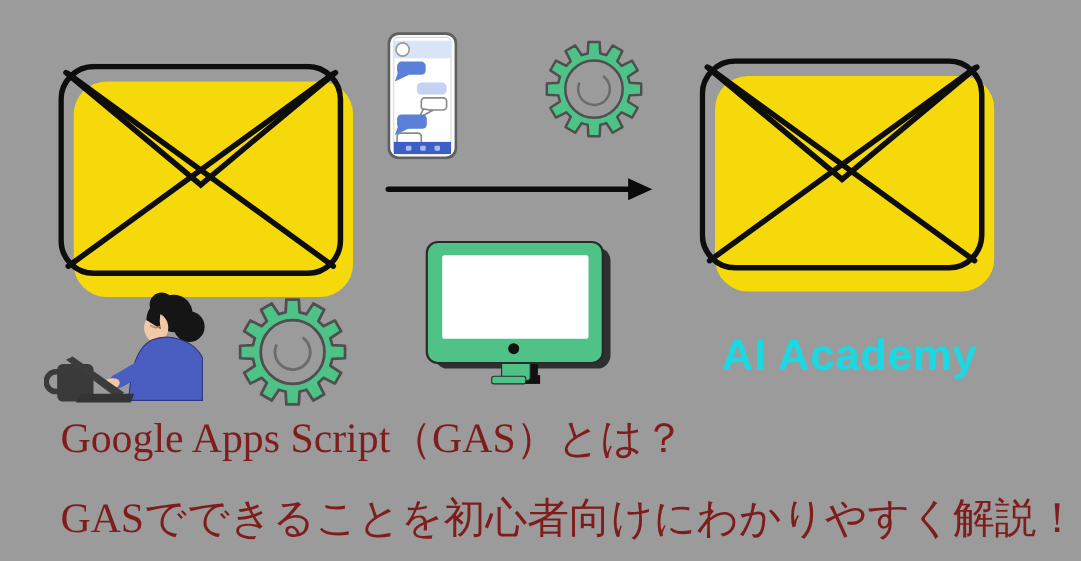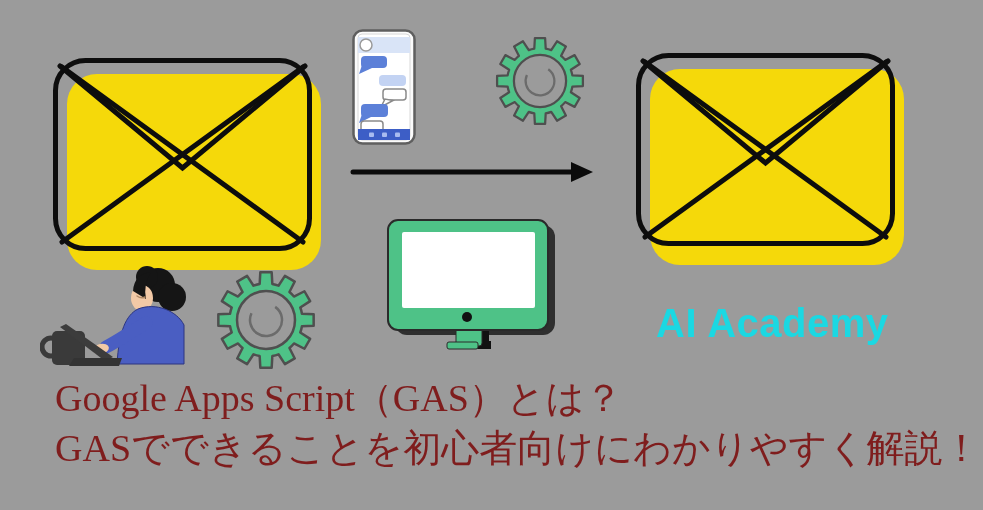--- a/index.html
+++ b/index.html
@@ -16,21 +16,21 @@
   .arrow{left:350px;top:146px;width:245px;height:26px;}
   .monitor{left:380px;top:200px;width:180px;height:145px;}
   .person{left:40px;top:250px;width:160px;height:110px;}
 
   .brand{left:656px;top:288px;font-size:40px;font-weight:bold;color:#1bd8e2;
          letter-spacing:0.5px;white-space:nowrap;}
   .title{left:55px;width:910px;color:#7f1d1d;
          font-family:"Liberation Serif","DejaVu Serif",serif;
          font-size:38px;white-space:nowrap;}
   .title.l1{top:360px;}
-  .title.l2{top:410px;}
+  .title.l2{top:433px;}
 </style>
 </head>
 <body>
 
 <div class="stage">
 
   <svg class="abs envelope-left" viewBox="0 0 268 215">
     <rect x="14" y="16" width="254" height="196" rx="30" fill="#f5d90a"></rect>
     <g stroke="#0d0d0d" stroke-width="5" fill="none" stroke-linecap="round">
       <rect x="2.5" y="2.5" width="254" height="188" rx="30"></rect>

